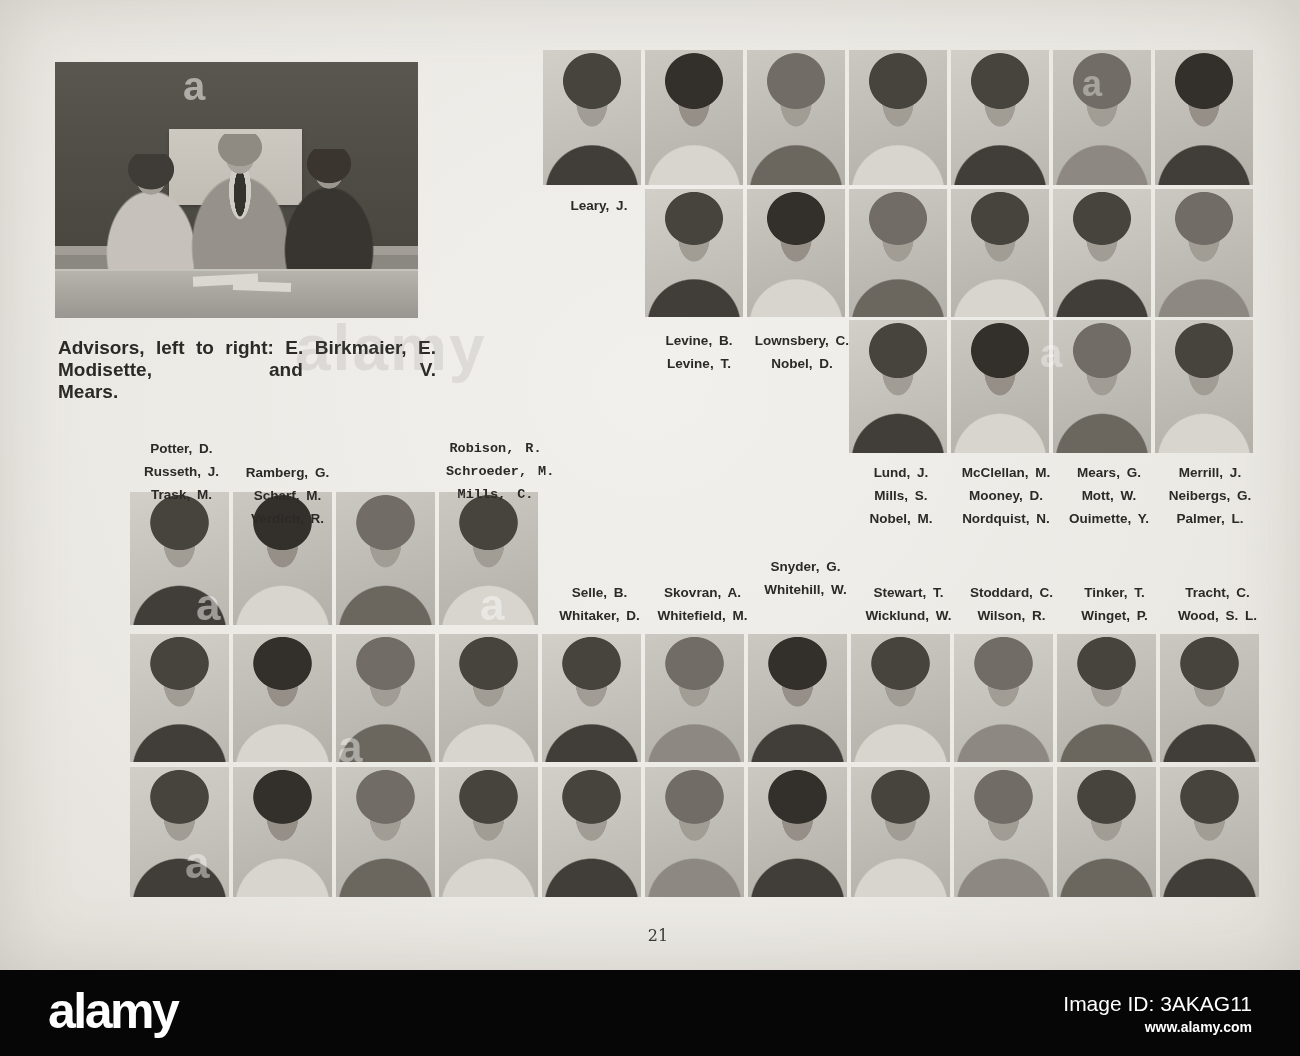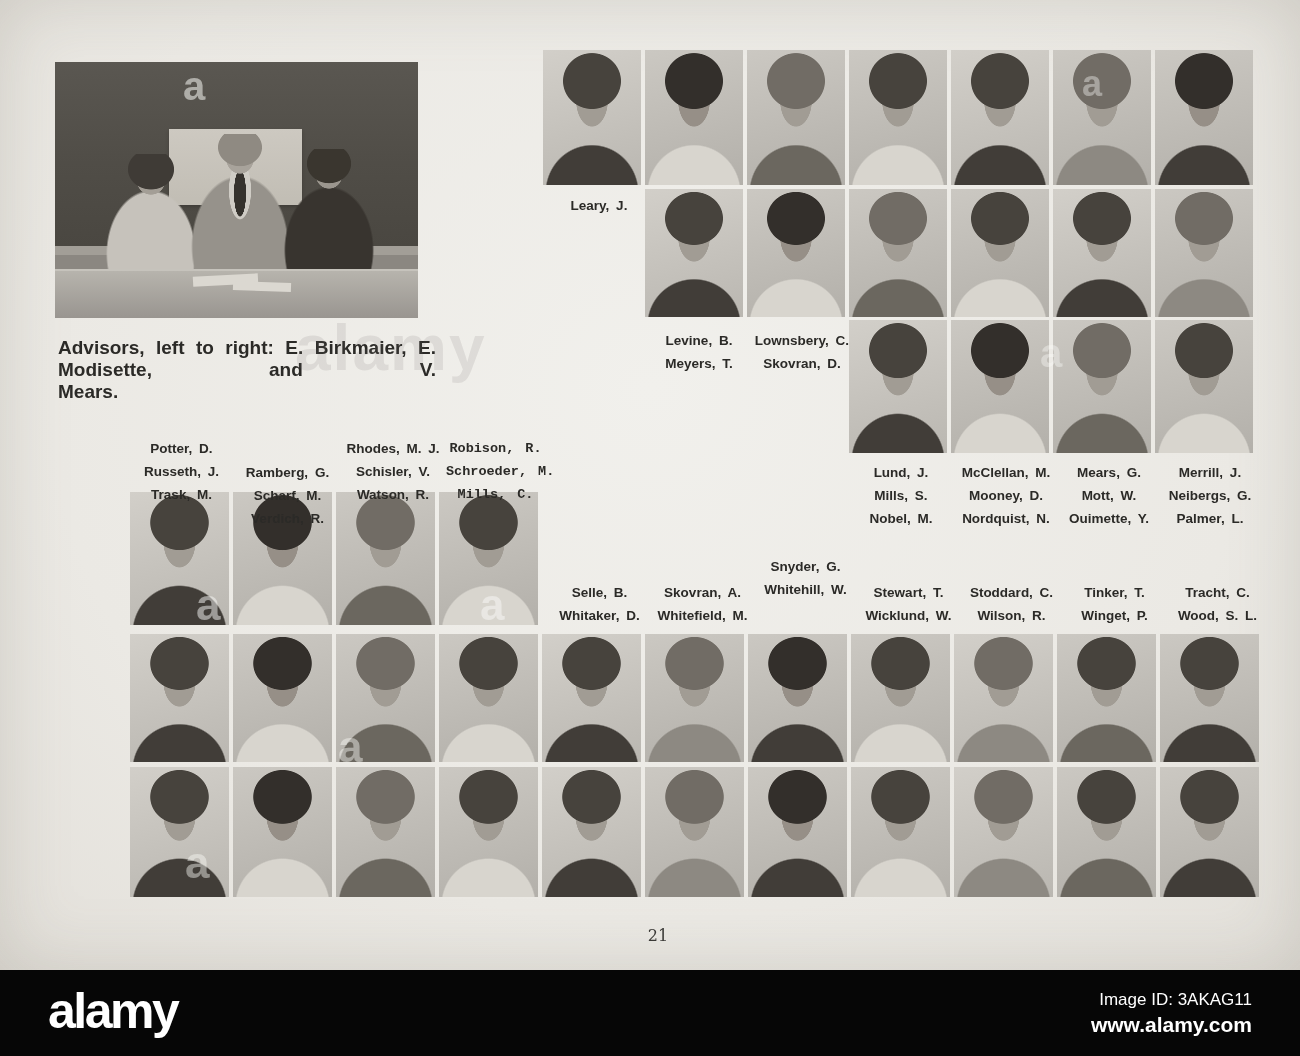--- a/index.html
+++ b/index.html
@@ -106,22 +106,22 @@
   #wm5{left:338px;top:725px;font-size:44px;color:rgba(250,250,247,0.45);}
   #wm6{left:185px;top:841px;font-size:44px;color:rgba(250,250,247,0.45);}
   #wm7{left:1040px;top:333px;font-size:40px;color:rgba(250,250,247,0.40);}
   #wm8{left:1082px;top:66px;font-size:36px;color:rgba(250,250,247,0.40);}
   
   .footer{position:absolute;left:0;top:970px;width:1300px;height:86px;background:#060606;}
   .logo{position:absolute;left:48px;top:50%;transform:translateY(-54%);
     font-size:50px;font-weight:bold;color:#ffffff;letter-spacing:-2.5px;}
   .fright{position:absolute;right:48px;top:50%;transform:translateY(-50%);
     text-align:right;color:#ffffff;}
-  .fid{font-size:17px;margin-bottom:3px;}
-  .furl{font-size:21px;font-weight:bold;}
+  .fid{font-size:21px;margin-bottom:3px;}
+  .furl{font-size:14px;font-weight:bold;}
 </style>
 </head>
 <body>
 
 <div class="stage">
   <div class="page">
 
     <div class="advisors-photo">
       <div class="chalkboard"></div>
       <div class="screen"></div>
@@ -193,25 +193,25 @@
         <div class="photo"></div>
         <div class="photo"></div>
         <div class="photo"></div>
       </div>
 
     <div class="names" id="nm-leary">
       <div>Leary, J.</div>
     </div>
     <div class="names" id="nm-levine">
       <div>Levine, B.</div>
-      <div>Meyers, T.</div>
+      <div>Levine, T.</div>
     </div>
     <div class="names" id="nm-lownsbery">
       <div>Lownsbery, C.</div>
-      <div>Skovran, D.</div>
+      <div>Nobel, D.</div>
     </div>
     <div class="names" id="nm-lund">
       <div>Lund, J.</div>
       <div>Mills, S.</div>
       <div>Nobel, M.</div>
     </div>
     <div class="names" id="nm-mcclellan">
       <div>McClellan, M.</div>
       <div>Mooney, D.</div>
       <div>Nordquist, N.</div>
@@ -228,25 +228,20 @@
     </div>
     <div class="names" id="nm-potter">
       <div>Potter, D.</div>
       <div>Russeth, J.</div>
       <div>Trask, M.</div>
     </div>
     <div class="names" id="nm-ramberg">
       <div>Ramberg, G.</div>
       <div>Scharf, M.</div>
       <div>Verdich, R.</div>
-    </div>
-    <div class="names" id="nm-rhodes">
-      <div>Rhodes, M. J.</div>
-      <div>Schisler, V.</div>
-      <div>Watson, R.</div>
     </div>
     <div class="names" id="nm-robison">
       <div>Robison, R.</div>
       <div>Schroeder, M.</div>
       <div>Mills, C.</div>
     </div>
     <div class="names" id="nm-selle">
       <div>Selle, B.</div>
       <div>Whitaker, D.</div>
     </div>

